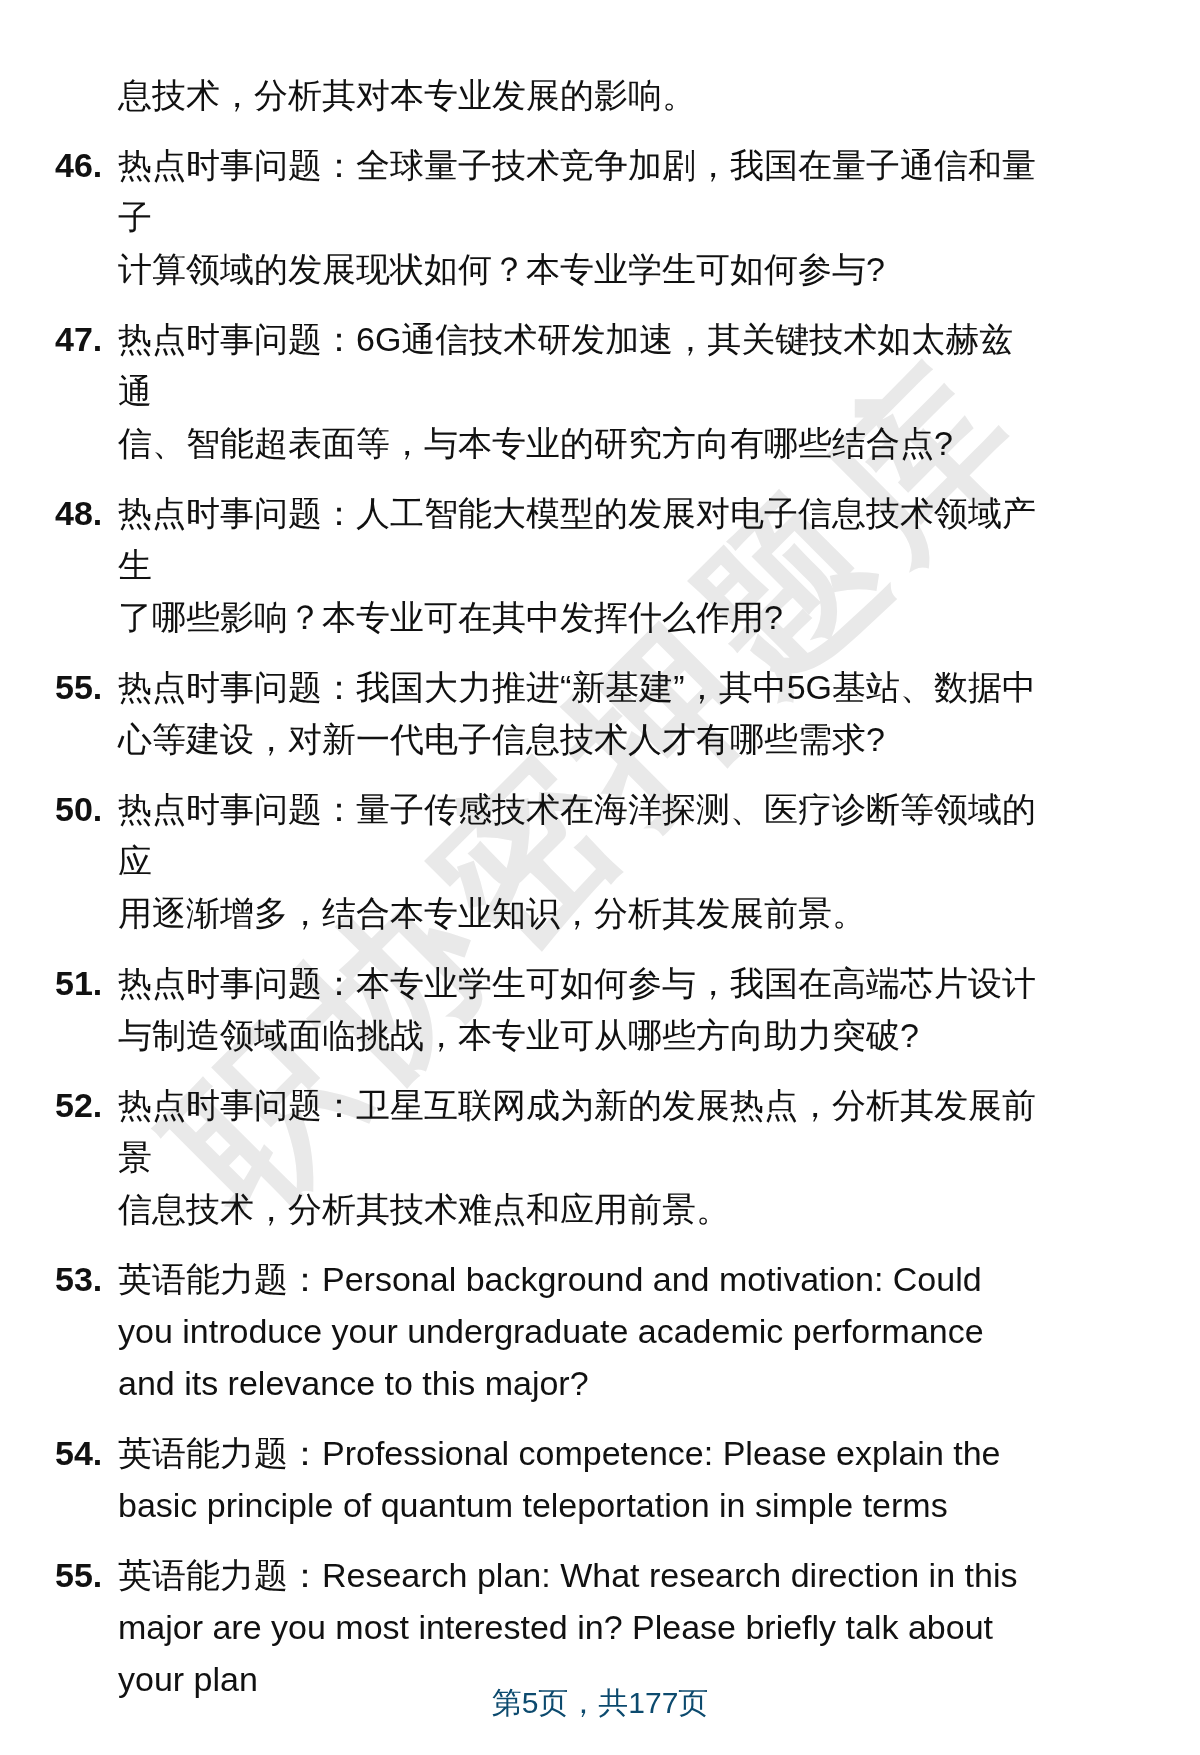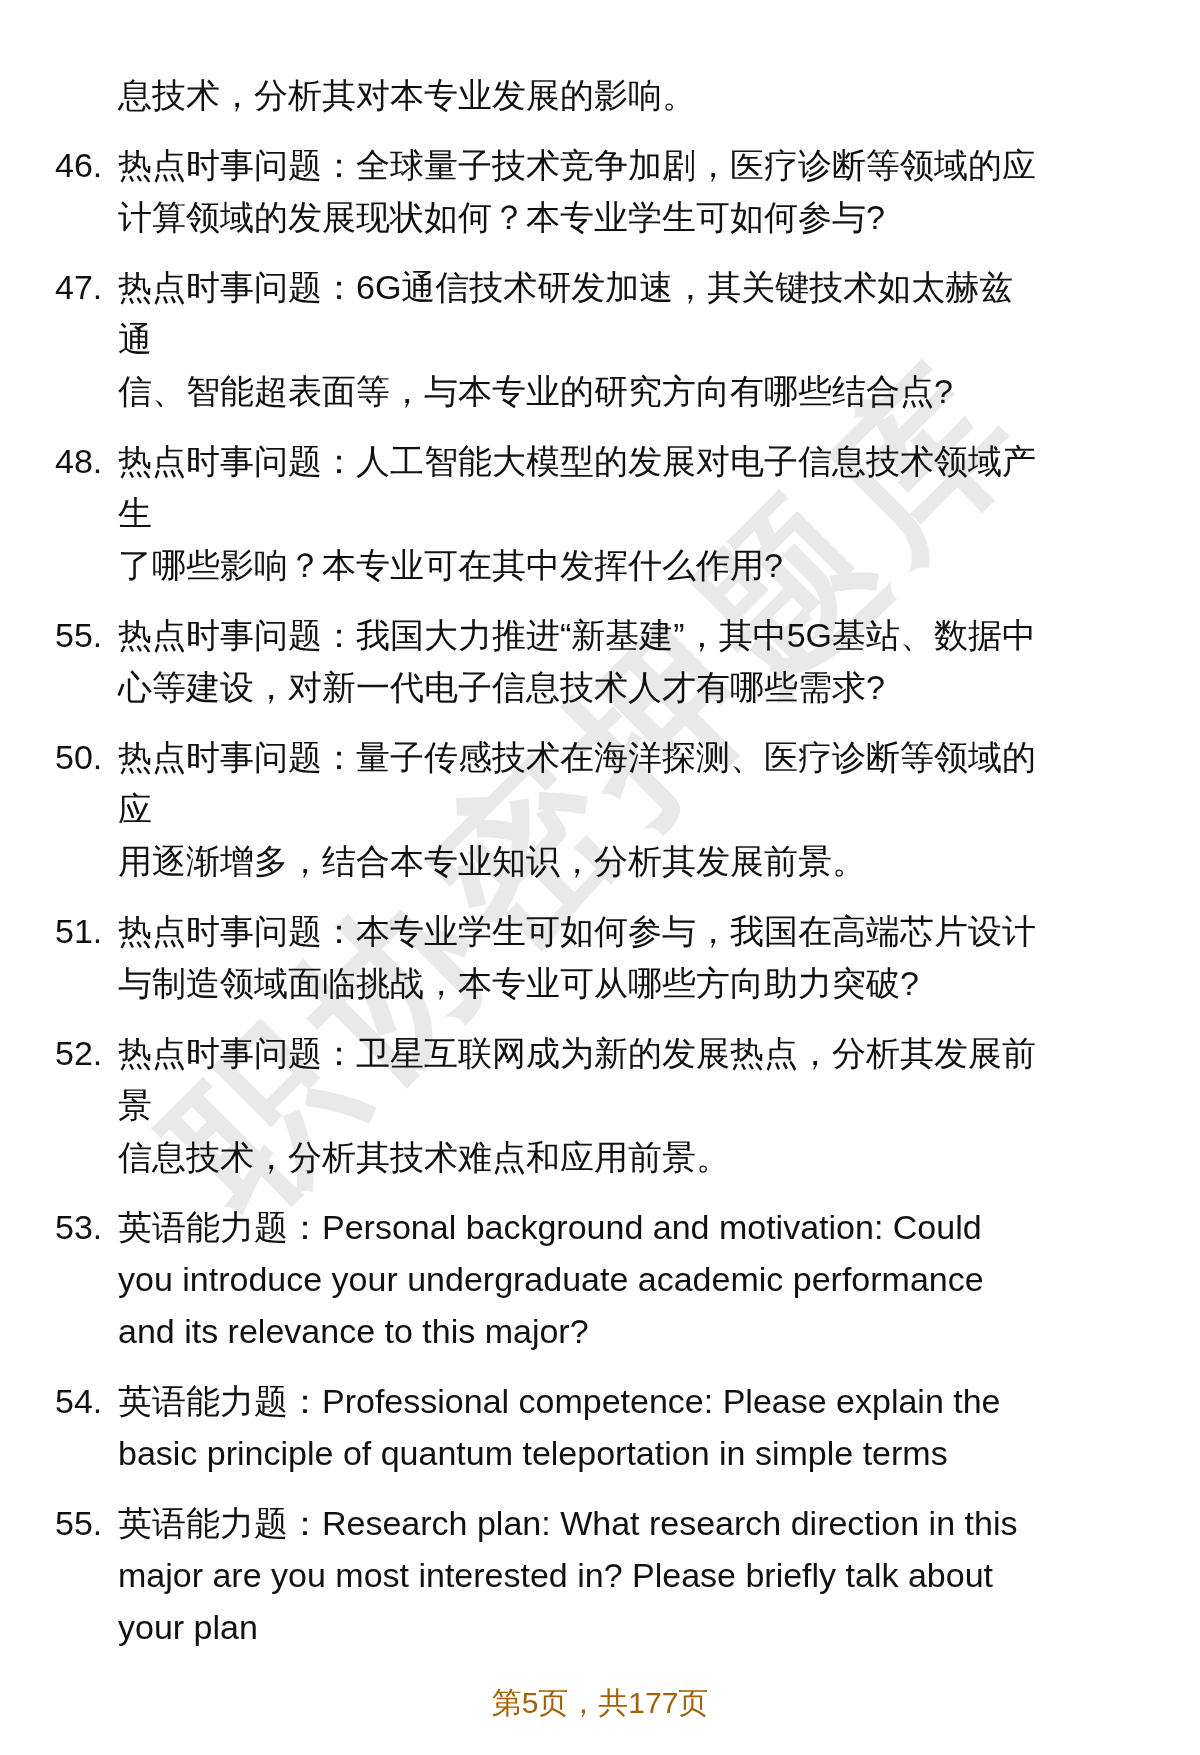--- a/index.html
+++ b/index.html
@@ -48,51 +48,52 @@
     white-space: pre-wrap;
   }
   .qitem {
     display: flex;
     align-items: flex-start;
     margin-bottom: 18px;
   }
   .qnum {
     flex: 0 0 63px;
     width: 63px;
+    font-weight: bold;
   }
   .qtext {
     flex: 1;
     white-space: pre-wrap;
   }
   .footer {
     position: absolute;
     left: 0;
     top: 1683px;
     width: 1200px;
     text-align: center;
     font-size: 30px;
     line-height: 40px;
-    color: #a16207;
+    color: #0c4a6e;
     z-index: 1;
   }
 </style>
 </head>
 <body>
 
 <div class="page">
 
   <div class="watermark">职协密押题库</div>
 
   <div class="content">
 
     <div class="continuation">息技术，分析其对本专业发展的影响。</div>
 
     <div class="qitem">
       <div class="qnum">46.</div>
-      <div class="qtext">热点时事问题：全球量子技术竞争加剧，医疗诊断等领域的应
+      <div class="qtext">热点时事问题：全球量子技术竞争加剧，我国在量子通信和量子
 计算领域的发展现状如何？本专业学生可如何参与?</div>
     </div>
 
     <div class="qitem">
       <div class="qnum">47.</div>
       <div class="qtext">热点时事问题：6G通信技术研发加速，其关键技术如太赫兹通
 信、智能超表面等，与本专业的研究方向有哪些结合点?</div>
     </div>
 
     <div class="qitem">

